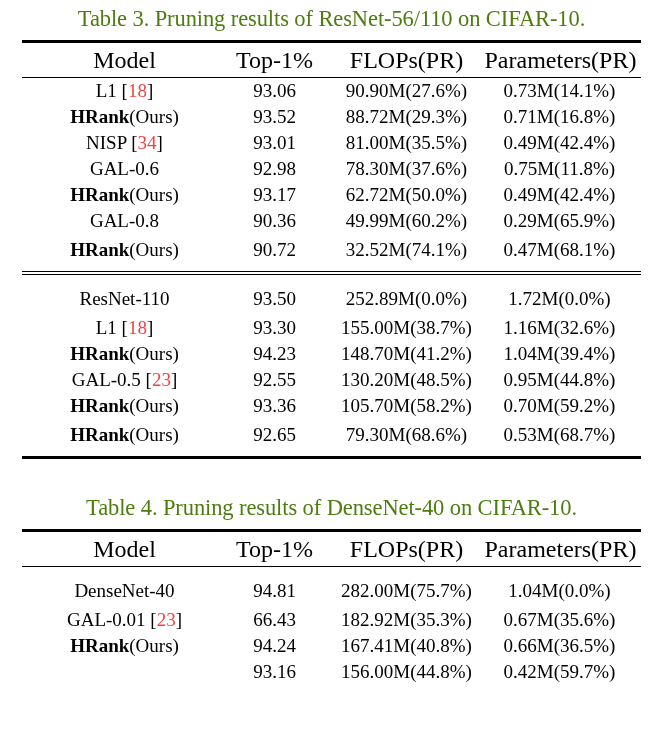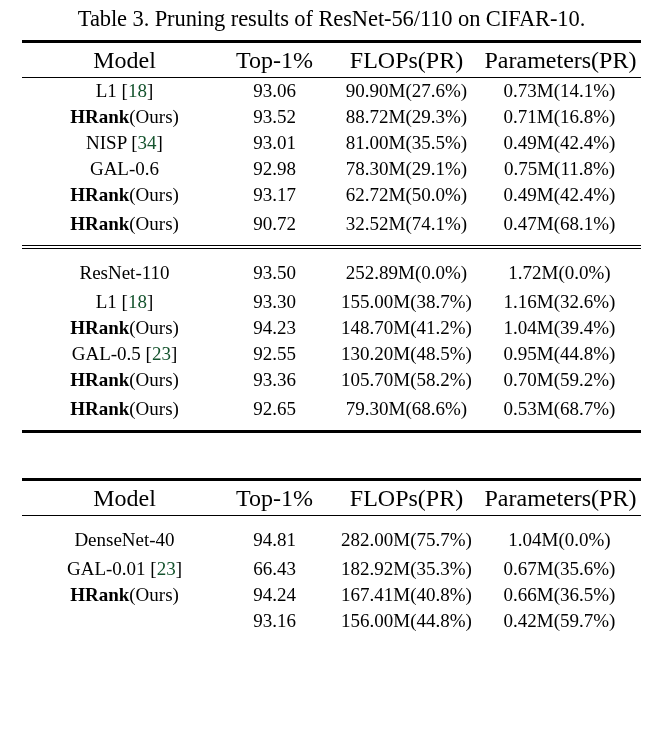--- a/index.html
+++ b/index.html
@@ -22,21 +22,21 @@
   }
 
   .table-block {
     width: 663px;
   }
 
   .caption {
     text-align: center;
     font-size: 22.5px;
     line-height: 1.12;
-    color: #000000;
+    color: #4d7c0f;
     letter-spacing: -0.1px;
   }
 
   
   .rule-wrap {
     padding: 0 22px 0 22px;
   }
   .rule {
     height: 0;
     border: 0;
@@ -79,21 +79,21 @@
   }
   table.data td {
     height: 26px;
     font-size: 19px;
   }
   table.data tr.first-row td { padding-top: 8px; height: 32px; }
   table.data tr.last-row  td { padding-bottom: 6px; height: 31px; }
 
   .bold { font-weight: bold; }
   .ital { font-style: italic; }
-  .cite { color: #14532d; }
+  .cite { color: #ef4444; }
 
   .gap-sm { height: 9px; }
   .gap-between-tables { height: 30px; }
   .gap-caption-top { height: 6px; }
 </style>
 </head>
 <body>
 
 <div class="page">
   <div id="tables-root">
@@ -145,28 +145,34 @@
             </tr>
             <tr>
               <td><span>NISP</span> <span><span>[</span><span class="cite">34</span><span>]</span></span></td>
               <td>93.01</td>
               <td>81.00M(35.5%)</td>
               <td>0.49M(42.4%)</td>
             </tr>
             <tr>
               <td><span>GAL-0.6</span></td>
               <td>92.98</td>
-              <td>78.30M(29.1%)</td>
+              <td>78.30M(37.6%)</td>
               <td>0.75M(11.8%)</td>
             </tr>
             <tr>
               <td><span class="bold">HRank</span><span>(Ours)</span></td>
               <td>93.17</td>
               <td>62.72M(50.0%)</td>
               <td>0.49M(42.4%)</td>
+            </tr>
+            <tr>
+              <td><span>GAL-0.8</span></td>
+              <td>90.36</td>
+              <td>49.99M(60.2%)</td>
+              <td>0.29M(65.9%)</td>
             </tr>
             <tr class=" last-row">
               <td><span class="bold">HRank</span><span>(Ours)</span></td>
               <td>90.72</td>
               <td>32.52M(74.1%)</td>
               <td>0.47M(68.1%)</td>
             </tr>
           </tbody>
         </table>
         <div class="rule-wrap">
@@ -218,20 +224,21 @@
             </tr>
           </tbody>
         </table>
         <div class="rule-wrap">
           <div class="rule rule-thick"></div>
         </div>
       </div>
       <div class="table-block">
         <div class="gap-between-tables"></div>
         <div class="gap-caption-top"></div>
+        <div class="caption">Table 4. Pruning results of DenseNet-40 on CIFAR-10.</div>
         <div class="gap-sm"></div>
         <div class="rule-wrap">
           <div class="rule rule-thick"></div>
         </div>
         <table class="data">
           <colgroup>
             <col class="c-model">
             <col class="c-top1">
             <col class="c-flops">
             <col class="c-params">

